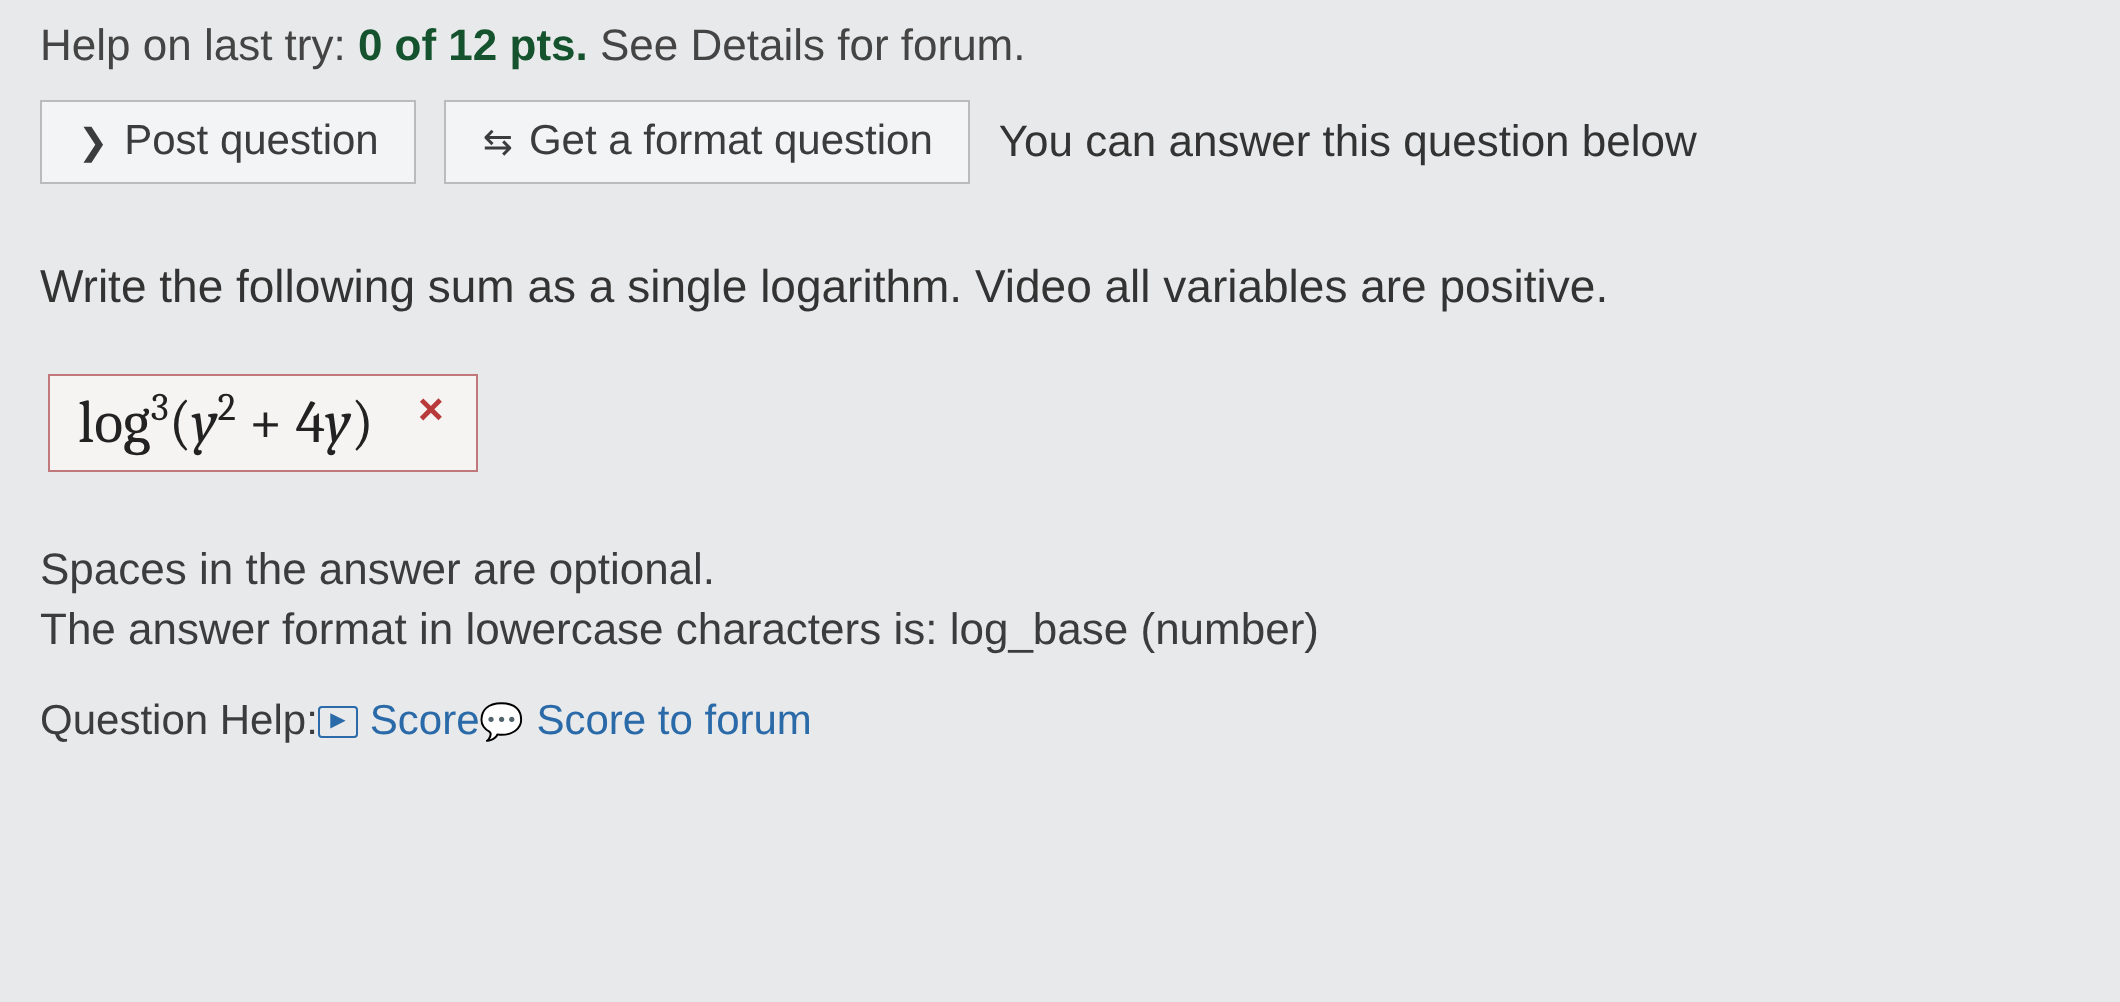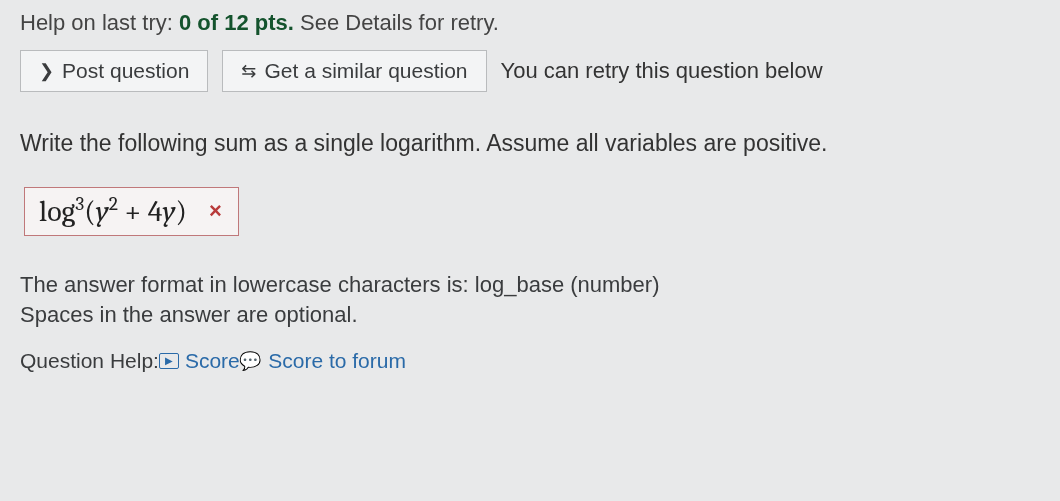--- a/index.html
+++ b/index.html
@@ -49,21 +49,20 @@
     display: flex;
     align-items: center;
     font-family: "Cambria", "Times New Roman", serif;
     font-size: 30px;
     color: #222;
     margin: 0 0 34px 4px;
     gap: 10px;
   }
   .answer-box {
     display: inline-flex;
-    align-items: center;
     gap: 22px;
     border: 1px solid #c0787a;
     background: #f6f3f3;
     padding: 4px 16px 6px 14px;
     font-family: "Cambria", "Times New Roman", serif;
     font-size: 30px;
   }
   .wrong-x {
     color: #b83a3a;
     font-weight: bold;
@@ -96,47 +95,47 @@
   }
   sub { font-size: 0.65em; vertical-align: sub; }
   sup { font-size: 0.65em; vertical-align: super; }
 </style>
 </head>
 <body>
 
 <div class="page">
 
   <div class="score-line">
-    <span>Help on last try: </span><b>0 of 12 pts.</b><span> See Details for retry.</span>
+    <span>Help on last try: </span><b>0 of 12 pts.</b><span> See Details for forum.</span>
   </div>
 
   <div class="button-row">
     <div class="btn">
       <span class="btn-icon">❯</span>
       <span>Post question</span>
     </div>
     <div class="btn">
       <span class="btn-icon">⇆</span>
-      <span>Get a similar question</span>
+      <span>Get a format question</span>
     </div>
-    <span class="retry-text">You can retry this question below</span>
+    <span class="retry-text">You can answer this question below</span>
   </div>
 
-  <div class="instr">Write the following sum as a single logarithm. Assume all variables are positive.</div>
+  <div class="instr">Write the following sum as a single logarithm. Video all variables are positive.</div>
 
   <div class="equation-row">
     <span class="answer-box">
       <span>log<sup>3</sup>(<i>y</i><sup>2</sup> + 4<i>y</i>)</span>
       <span class="wrong-x">×</span>
     </span>
   </div>
 
   <div class="hint">
+    <div>Spaces in the answer are optional.</div>
     <div>The answer format in lowercase characters is: log_base (number)</div>
-    <div>Spaces in the answer are optional.</div>
   </div>
 
   <div class="help-row">
     <span>Question Help:</span>
     <span class="help-link">
       <span class="icon-box">▶</span>
       <span>Score</span>
     </span>
     <span class="help-link">
       <span style="font-size:18px;">💬</span>

